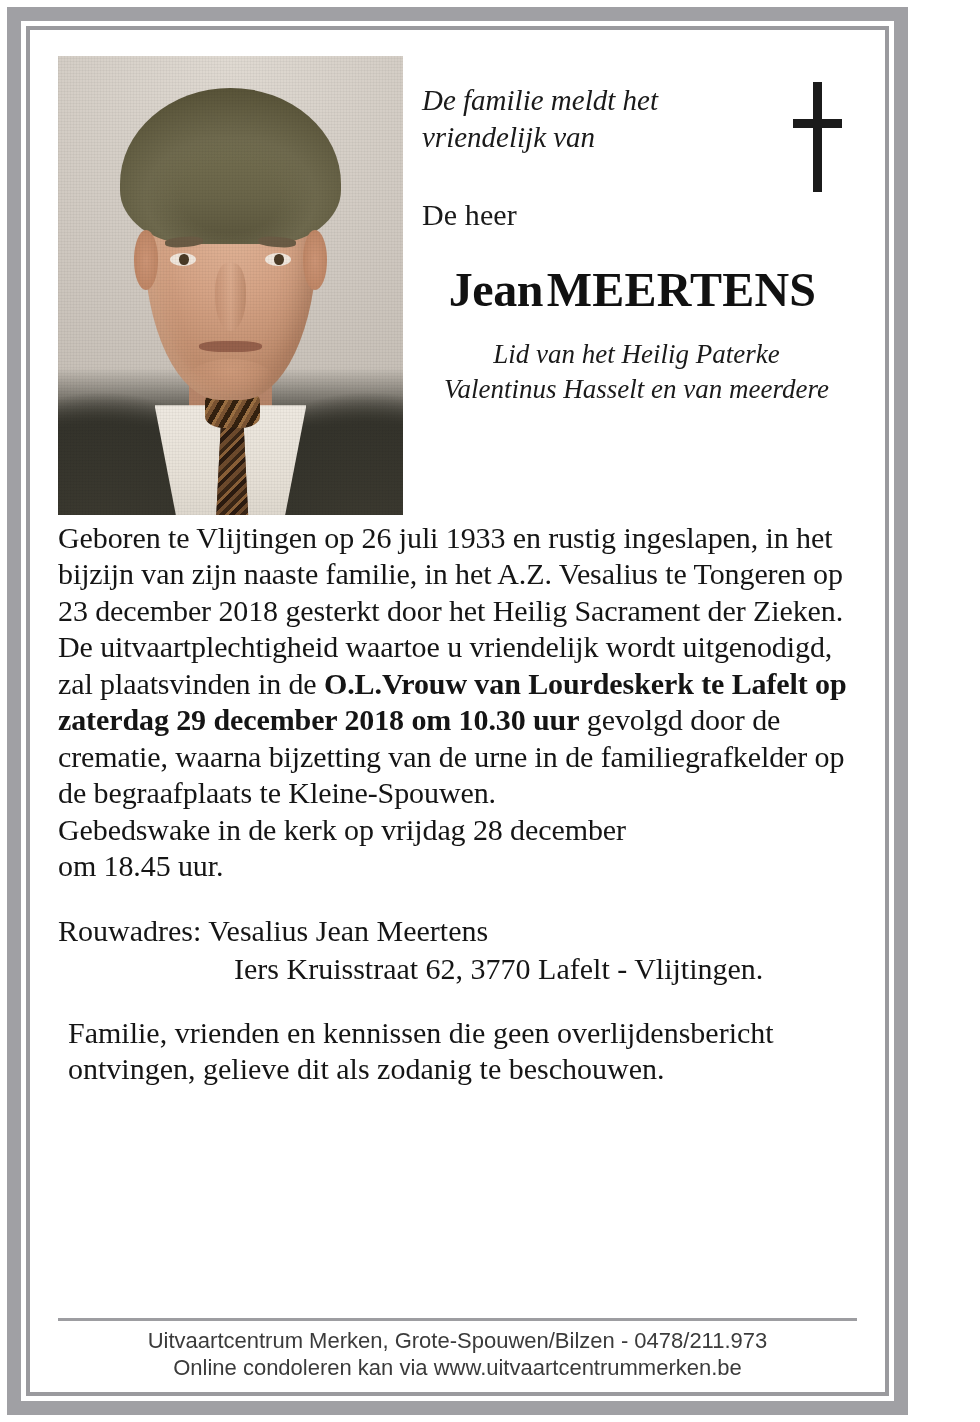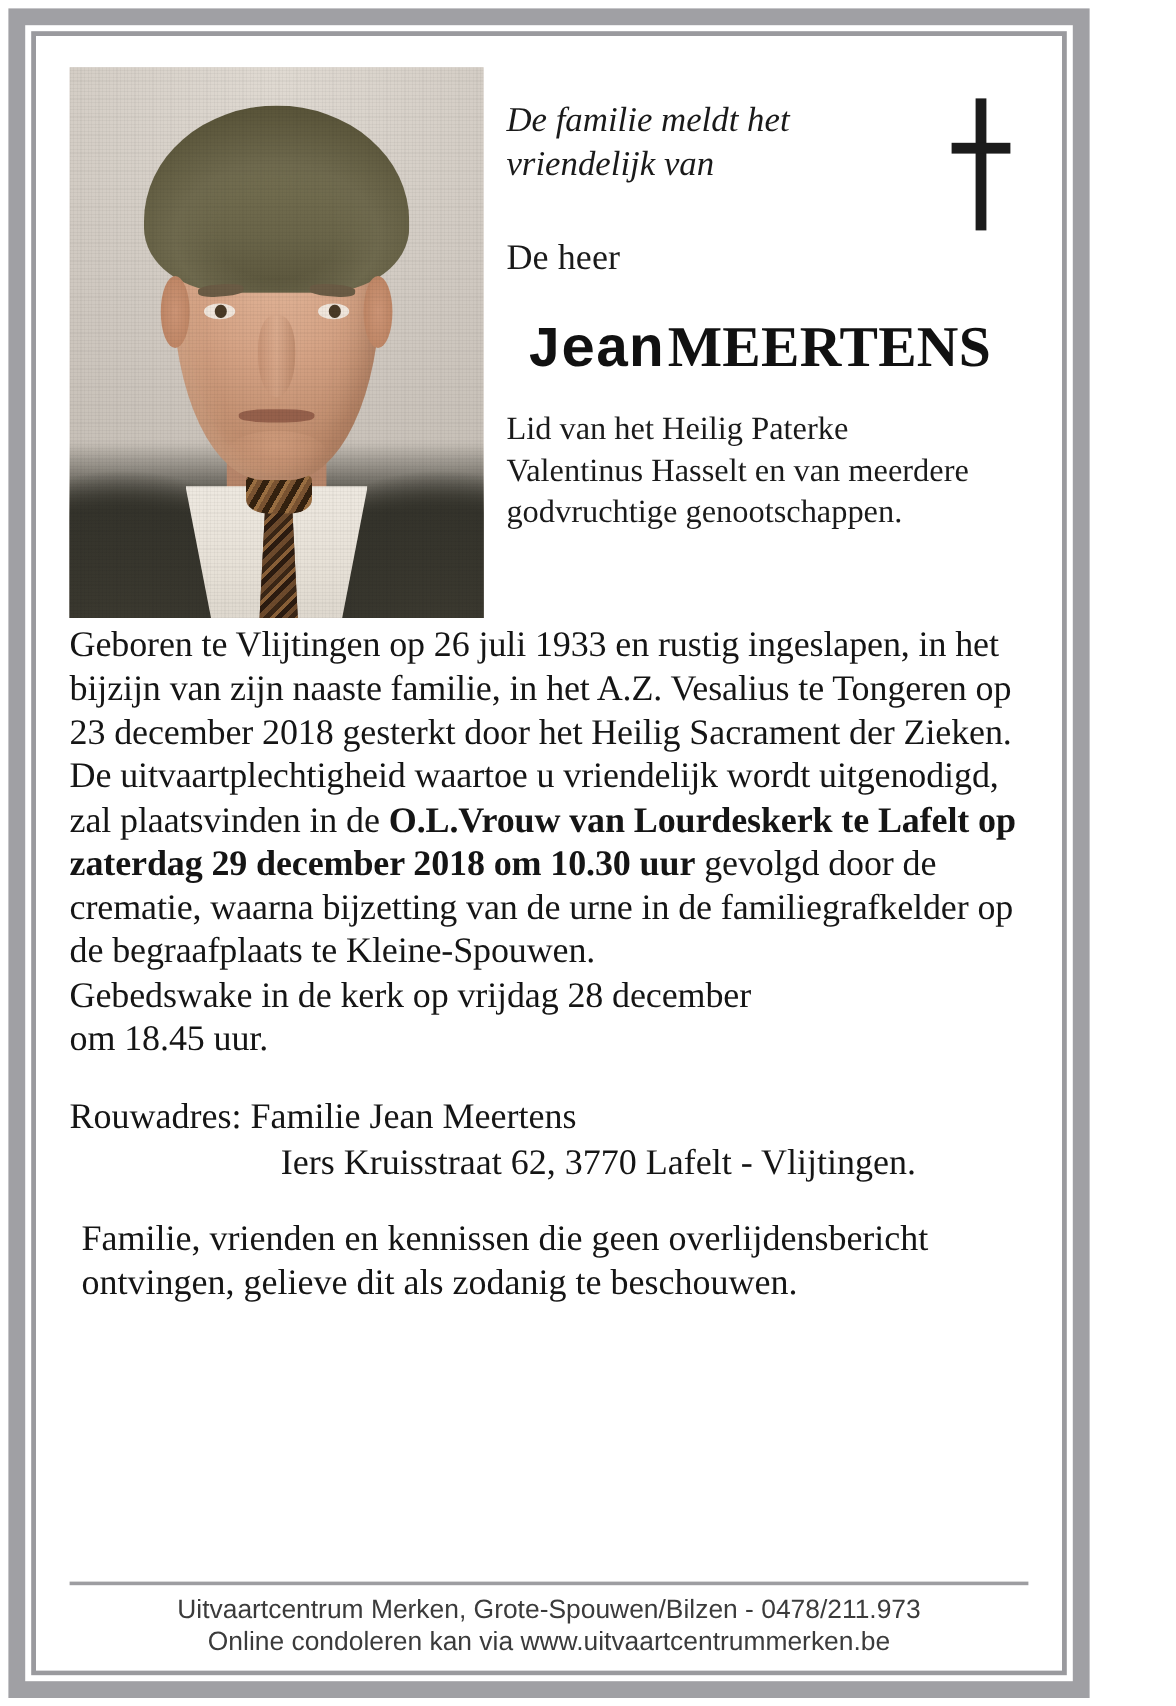--- a/index.html
+++ b/index.html
@@ -224,29 +224,29 @@
     margin-top: 30px;
     text-align: center;
     font-weight: bold;
     color: #111111;
     white-space: nowrap;
     padding-right: 22px;
   }
   .fullname .first {
     font-size: 48px;
     letter-spacing: -.5px;
-    font-family: Liberation Mono, monospace;
   }
   .fullname .last {
     font-size: 48px;
     letter-spacing: .2px;
   }
   .member {
     margin-top: 20px;
-    text-align: left;
+    text-align: center;
+    font-style: italic;
     font-size: 27px;
     line-height: 1.27;
     color: #1a1a1a;
     padding-right: 14px;
   }
 
   
   .body-area {
     padding: 0 26px 0 28px;
   }
@@ -345,41 +345,40 @@
           <div class="deheer">De heer</div>
 
           <div class="fullname">
             <span class="first">Jean</span>
             <span class="last">MEERTENS</span>
           </div>
 
           <div class="member">
             <div>Lid van het Heilig Paterke</div>
             <div>Valentinus Hasselt en van meerdere</div>
-            <div>godvruchtige genootschappen.</div>
           </div>
 
         </div>
       </div>
 
       <div class="body-area">
 
         <p class="para">Geboren te Vlijtingen op 26 juli 1933 en rustig ingeslapen, in het bijzijn van zijn naaste familie, in het A.Z. Vesalius te Tongeren op 23 december 2018 gesterkt door het Heilig Sacrament der Zieken.</p>
 
         <p class="para"><span>De uitvaartplechtigheid waartoe u vriendelijk wordt uitgenodigd, zal plaatsvinden in de </span><b>O.L.Vrouw van Lourdeskerk te Lafelt op zaterdag 29 december 2018 om 10.30 uur</b><span> gevolgd door de crematie, waarna bijzetting van de urne in de familiegrafkelder op de begraafplaats te Kleine-Spouwen.</span></p>
 
 
         <p class="para tight">
           <span>Gebedswake in de kerk op vrijdag 28 december</span><br>
           <span>om 18.45 uur.</span>
         </p>
 
 
         <div class="addr-block">
-          <div>Rouwadres: Familie Jean Meertens</div>
+          <div>Rouwadres: Vesalius Jean Meertens</div>
           <div class="addr-line2">Iers Kruisstraat 62, 3770 Lafelt - Vlijtingen.</div>
         </div>
 
         <div class="closing">
           <div>Familie, vrienden en kennissen die geen overlijdensbericht</div>
           <div>ontvingen, gelieve dit als zodanig te beschouwen.</div>
         </div>
 
       </div>
 

